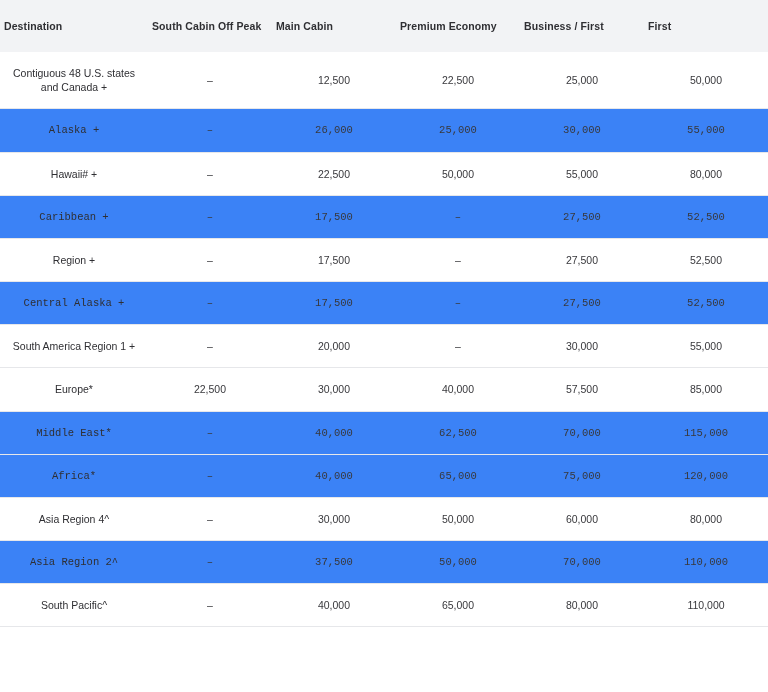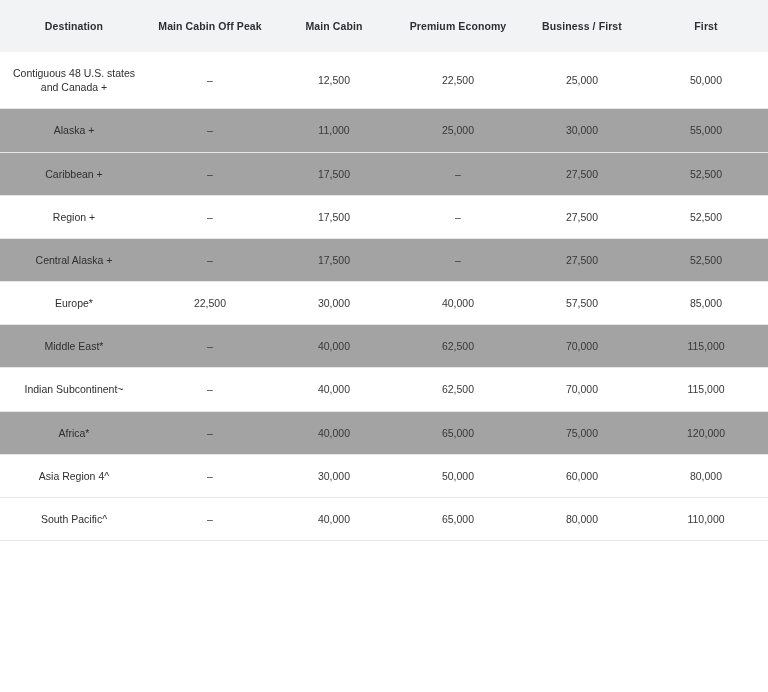--- a/index.html
+++ b/index.html
@@ -17,38 +17,39 @@
   .award-table {
     width: 768px;
     border-collapse: collapse;
     table-layout: fixed;
   }
   .award-table thead th {
     background: #f2f3f5;
     font-size: 10.5px;
     font-weight: bold;
     color: #2f2f33;
-    text-align: center;
+    text-align: left;
     padding: 16px 4px 16px 4px;
     height: 20px;
     letter-spacing: 0.1px;
     border: none;
   }
   .award-table tbody td {
     font-size: 10.5px;
     text-align: center;
     color: #38383c;
     padding: 14px 6px;
     border-bottom: 1px solid #e6e7ea;
     line-height: 1.35;
     vertical-align: middle;
     font-weight: normal;
   }
   .award-table tbody tr.alt td {
-    background: #a3a3a3;
+    background: #3b82f6;
+    font-family: Liberation Mono, monospace;
   }
   .award-table tbody tr td:first-child {
     color: #2f2f33;
     margin-left: 8px;
   }
   col.c-dest { width: 148px; }
   col.c-mcop { width: 124px; }
   col.c-mc   { width: 124px; }
   col.c-pe   { width: 124px; }
   col.c-bf   { width: 124px; }
@@ -65,43 +66,51 @@
     <col class="c-dest">
     <col class="c-mcop">
     <col class="c-mc">
     <col class="c-pe">
     <col class="c-bf">
     <col class="c-f">
   </colgroup>
   <thead>
     <tr>
       <th>Destination</th>
-      <th>Main Cabin Off Peak</th>
+      <th>South Cabin Off Peak</th>
       <th>Main Cabin</th>
       <th>Premium Economy</th>
       <th>Business / First</th>
       <th>First</th>
     </tr>
   </thead>
   <tbody id="table-body">
       <tr>
         <td>Contiguous 48 U.S. states and Canada +</td>
         <td class="dash">–</td>
         <td>12,500</td>
         <td>22,500</td>
         <td>25,000</td>
         <td>50,000</td>
       </tr>
       <tr class="alt">
         <td>Alaska +</td>
         <td class="dash">–</td>
-        <td>11,000</td>
+        <td>26,000</td>
         <td>25,000</td>
         <td>30,000</td>
         <td>55,000</td>
+      </tr>
+      <tr>
+        <td>Hawaii# +</td>
+        <td class="dash">–</td>
+        <td>22,500</td>
+        <td>50,000</td>
+        <td>55,000</td>
+        <td>80,000</td>
       </tr>
       <tr class="alt">
         <td>Caribbean +</td>
         <td class="dash">–</td>
         <td>17,500</td>
         <td class="dash">–</td>
         <td>27,500</td>
         <td>52,500</td>
       </tr>
       <tr>
@@ -114,37 +123,37 @@
       </tr>
       <tr class="alt">
         <td>Central Alaska +</td>
         <td class="dash">–</td>
         <td>17,500</td>
         <td class="dash">–</td>
         <td>27,500</td>
         <td>52,500</td>
       </tr>
       <tr>
+        <td>South America Region 1 +</td>
+        <td class="dash">–</td>
+        <td>20,000</td>
+        <td class="dash">–</td>
+        <td>30,000</td>
+        <td>55,000</td>
+      </tr>
+      <tr>
         <td>Europe*</td>
         <td>22,500</td>
         <td>30,000</td>
         <td>40,000</td>
         <td>57,500</td>
         <td>85,000</td>
       </tr>
       <tr class="alt">
         <td>Middle East*</td>
-        <td class="dash">–</td>
-        <td>40,000</td>
-        <td>62,500</td>
-        <td>70,000</td>
-        <td>115,000</td>
-      </tr>
-      <tr>
-        <td>Indian Subcontinent~</td>
         <td class="dash">–</td>
         <td>40,000</td>
         <td>62,500</td>
         <td>70,000</td>
         <td>115,000</td>
       </tr>
       <tr class="alt">
         <td>Africa*</td>
         <td class="dash">–</td>
         <td>40,000</td>
@@ -153,20 +162,28 @@
         <td>120,000</td>
       </tr>
       <tr>
         <td>Asia Region 4^</td>
         <td class="dash">–</td>
         <td>30,000</td>
         <td>50,000</td>
         <td>60,000</td>
         <td>80,000</td>
       </tr>
+      <tr class="alt">
+        <td>Asia Region 2^</td>
+        <td class="dash">–</td>
+        <td>37,500</td>
+        <td>50,000</td>
+        <td>70,000</td>
+        <td>110,000</td>
+      </tr>
       <tr>
         <td>South Pacific^</td>
         <td class="dash">–</td>
         <td>40,000</td>
         <td>65,000</td>
         <td>80,000</td>
         <td>110,000</td>
       </tr>
     </tbody>
 </table>

